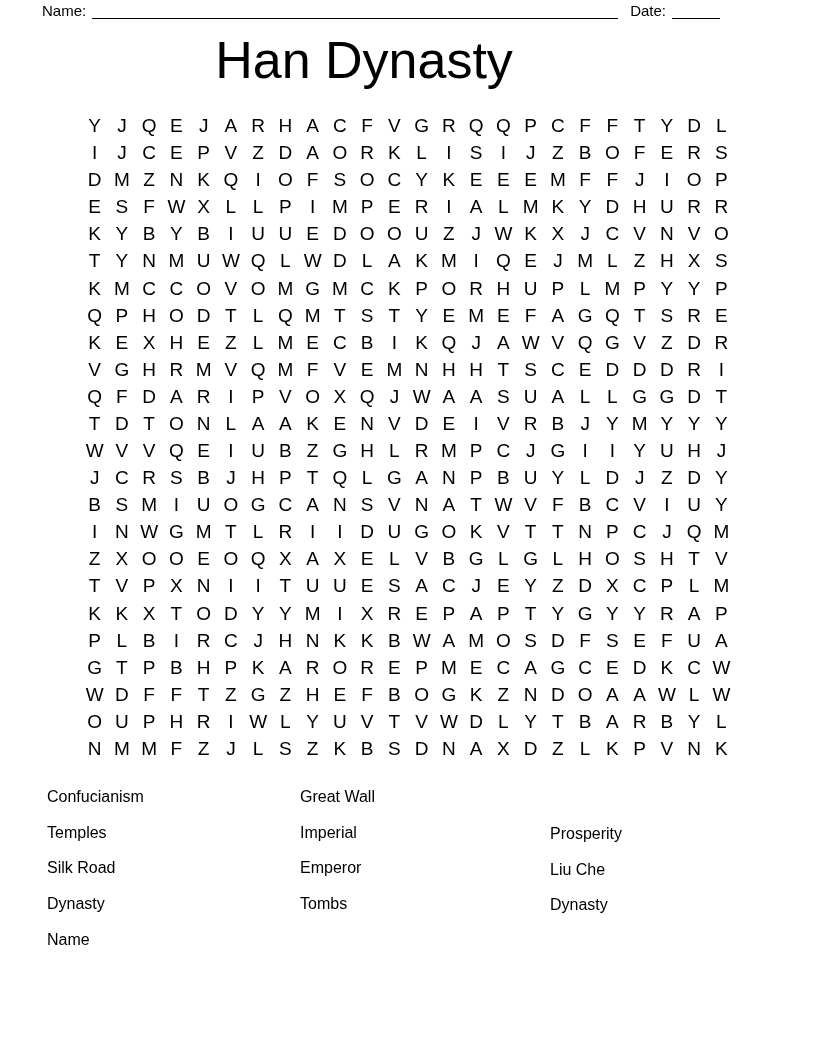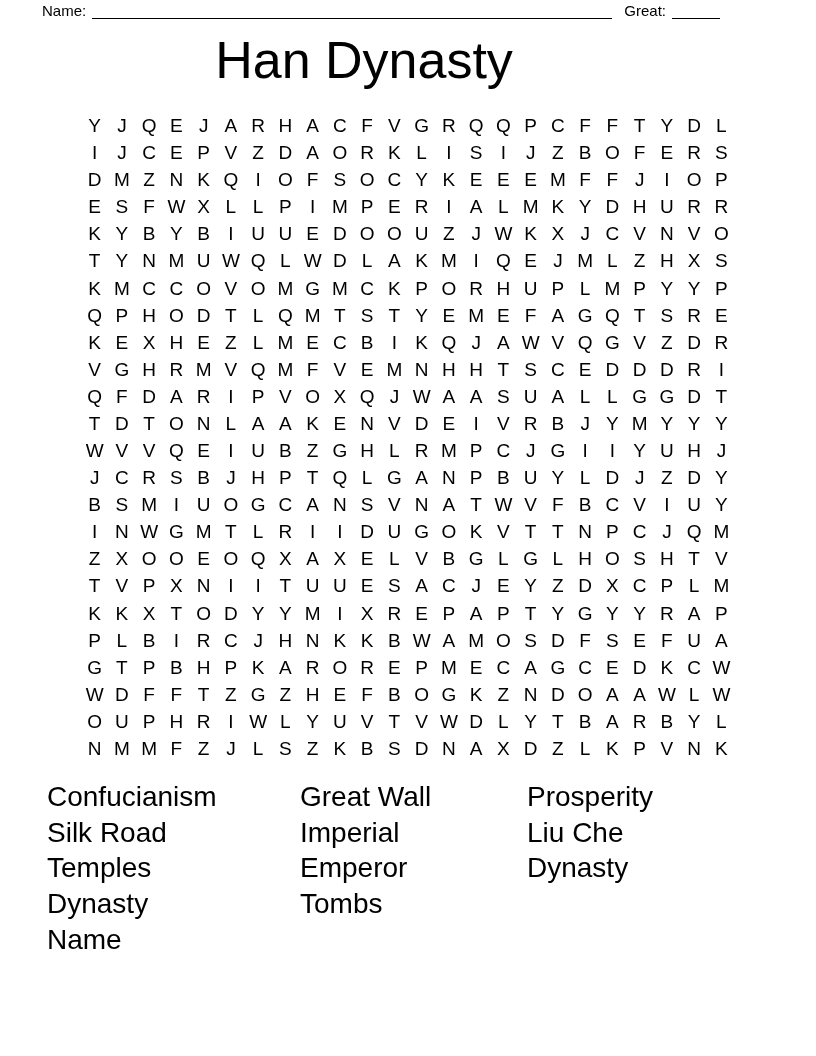--- a/index.html
+++ b/index.html
@@ -36,32 +36,32 @@
   .cell {
     display: flex; align-items: center; justify-content: center;
     font-size: 19px; font-weight: 400; line-height: 1;
     user-select: none;
   }
   
   .words { position: absolute; top: 779px; left: 0; width: 816px; }
   .word-col { position: absolute; top: 0; }
   .word-col-0 { left: 47px; }
   .word-col-1 { left: 300px; }
-  .word-col-2 { left: 527px; }
+  .word-col-2 { left: 550px; margin-top: 37px; }
   .word {
-    font-size: 28px; line-height: 35.7px; white-space: nowrap;
+    font-size: 16px; line-height: 35.7px; white-space: nowrap;
   }
 </style>
 </head>
 <body>
 
 <div class="header">
   <span class="label">Name:</span>
   <span class="blank name-blank"></span>
-  <span class="label">Great:</span>
+  <span class="label">Date:</span>
   <span class="blank date-blank"></span>
 </div>
 
 <h1 class="title">Han Dynasty</h1>
 
 <div class="grid">
     <div class="cell">Y</div>
     <div class="cell">J</div>
     <div class="cell">Q</div>
     <div class="cell">E</div>
@@ -635,22 +635,22 @@
     <div class="cell">K</div>
     <div class="cell">P</div>
     <div class="cell">V</div>
     <div class="cell">N</div>
     <div class="cell">K</div>
   </div>
 
 <div class="words">
     <div class="word-col word-col-0">
       <div class="word">Confucianism</div>
+      <div class="word">Temples</div>
       <div class="word">Silk Road</div>
-      <div class="word">Temples</div>
       <div class="word">Dynasty</div>
       <div class="word">Name</div>
     </div>
     <div class="word-col word-col-1">
       <div class="word">Great Wall</div>
       <div class="word">Imperial</div>
       <div class="word">Emperor</div>
       <div class="word">Tombs</div>
     </div>
     <div class="word-col word-col-2">

